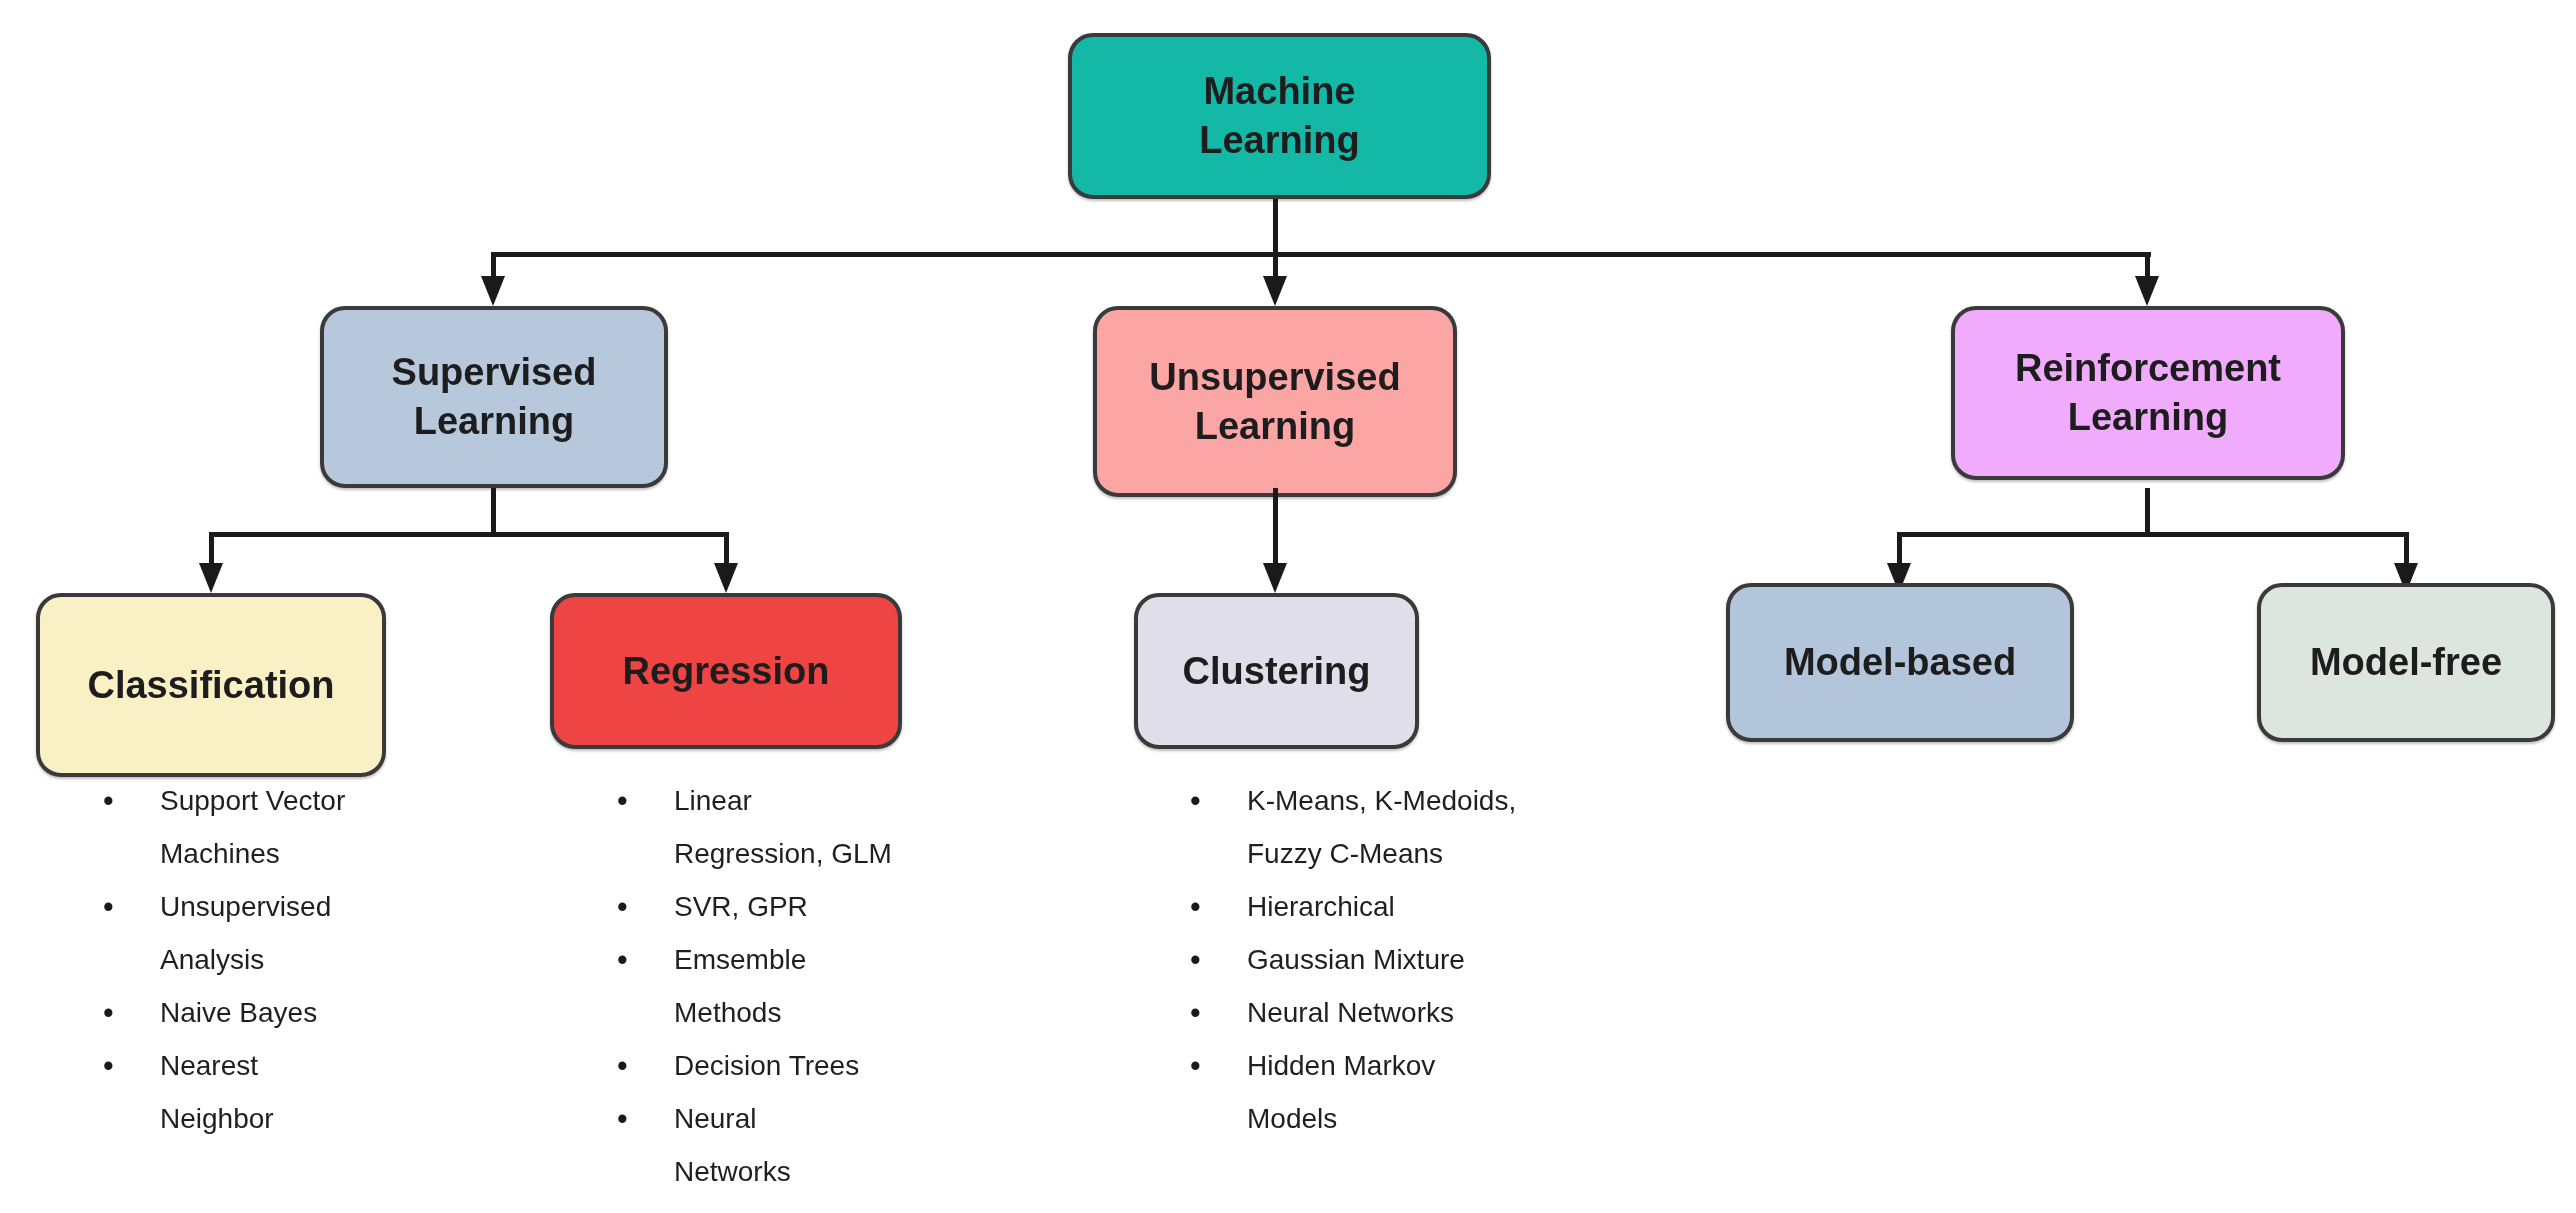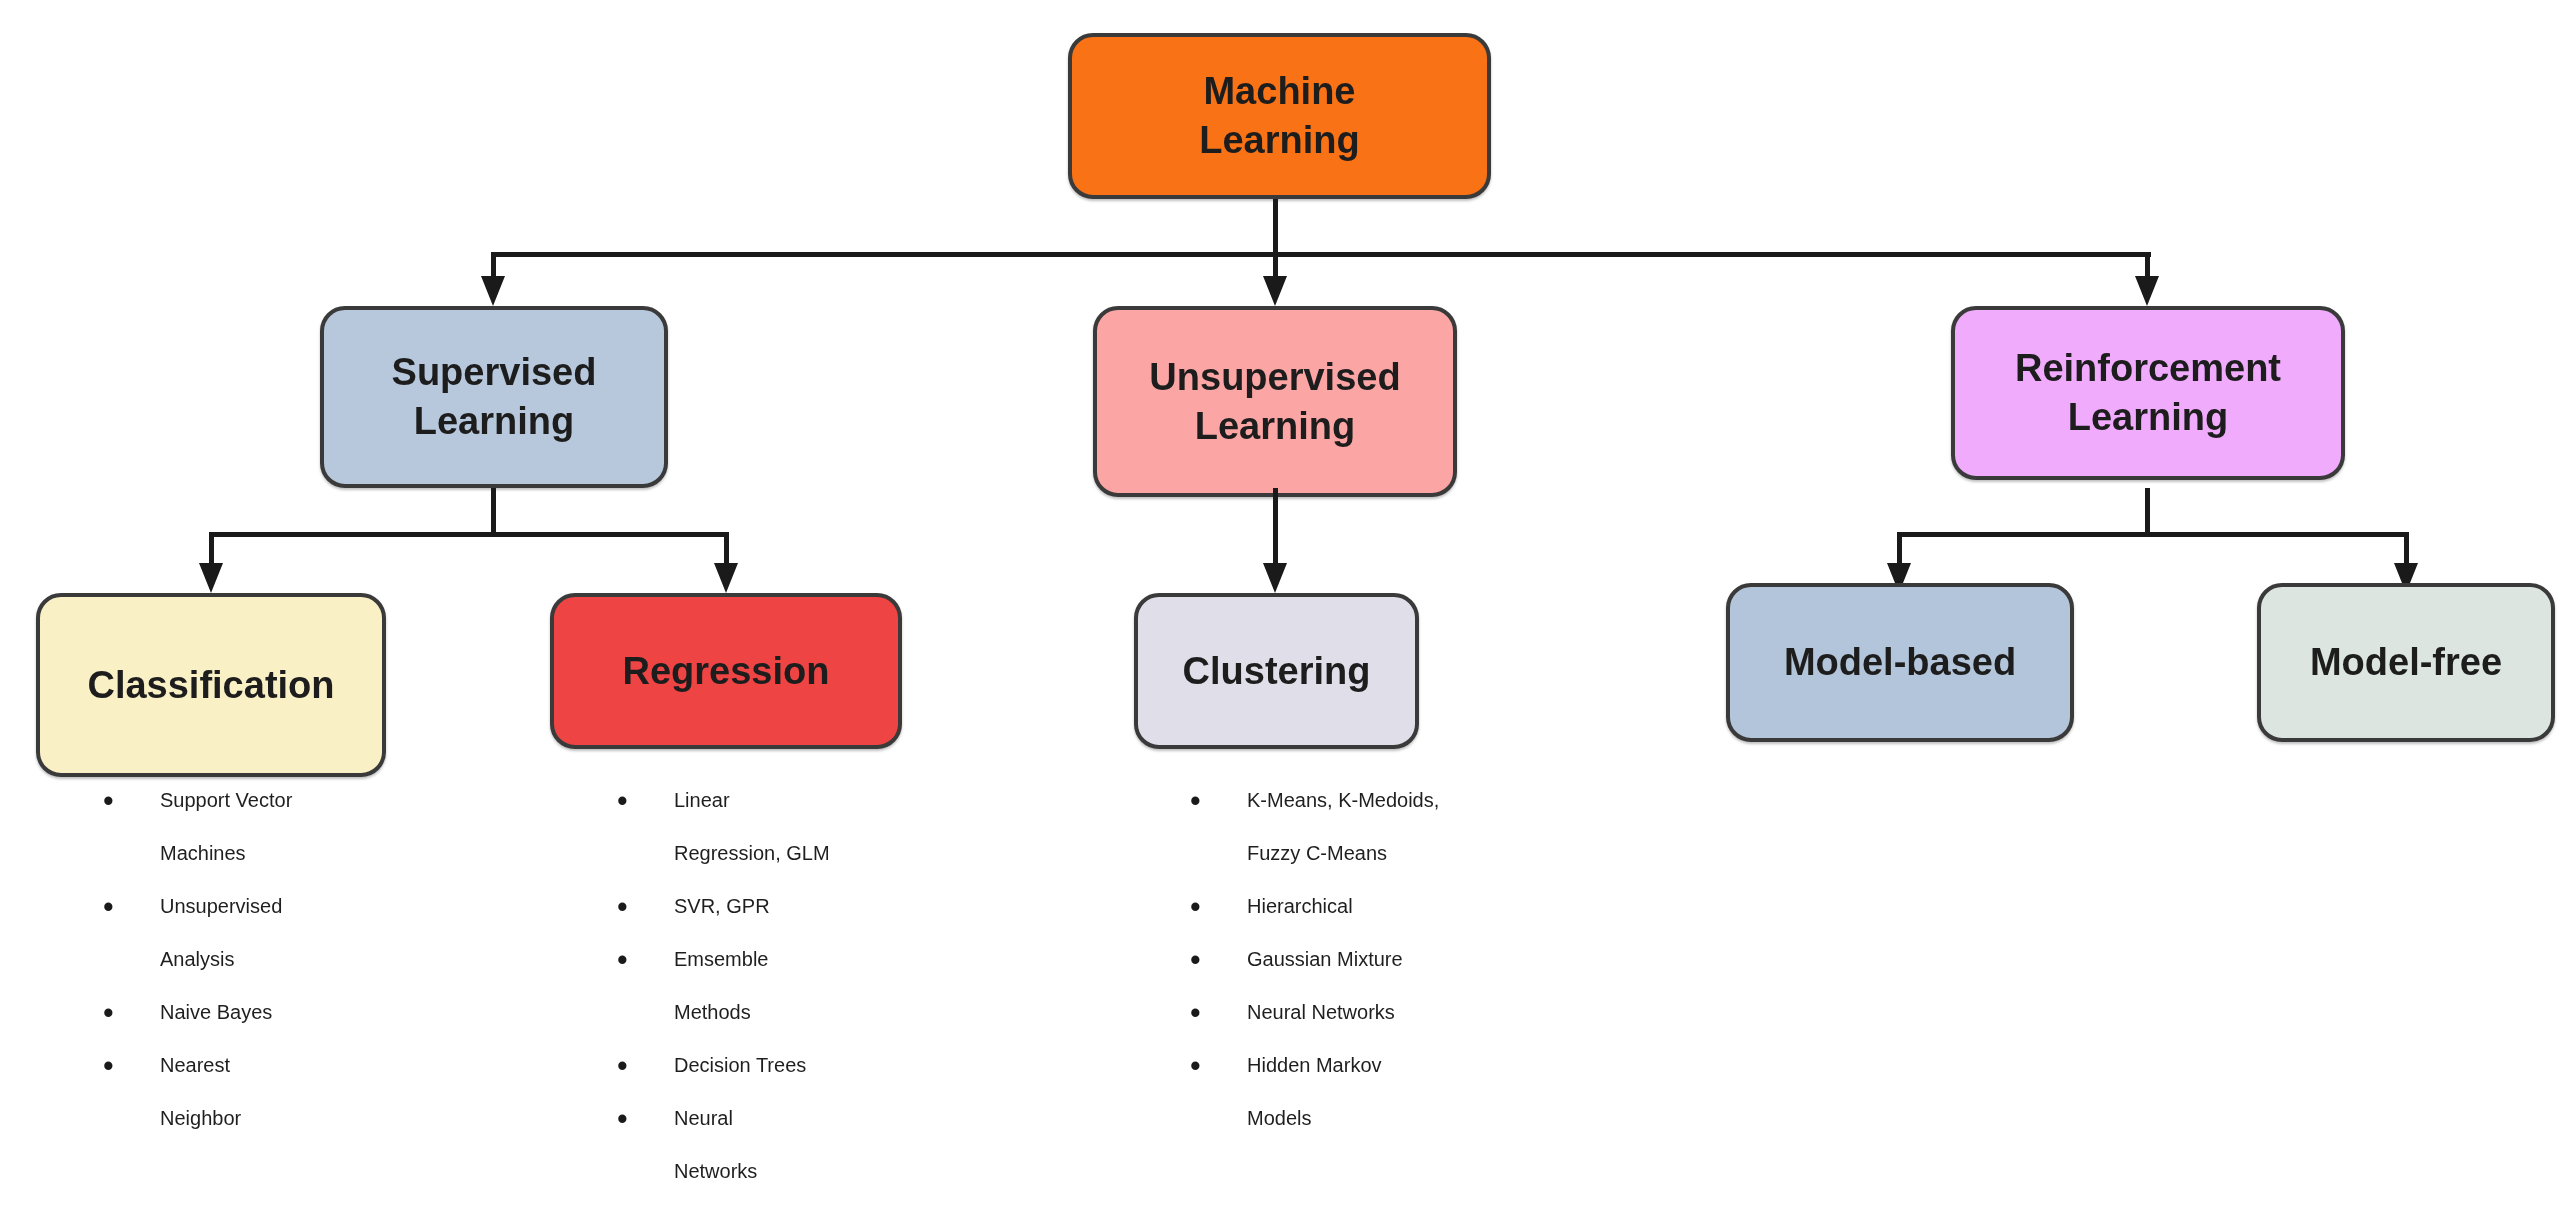--- a/index.html
+++ b/index.html
@@ -38,41 +38,41 @@
     border-top: 30.5px solid #1a1a1a;
   }
   ul.leaf-list {
     position: absolute;
     margin: 0; padding: 0;
     list-style: none;
   }
   ul.leaf-list li {
     position: relative;
     padding-left: 61px;
-    font-size: 20px;
+    font-size: 28px;
     line-height: 53px;
     color: #1f1f1f;
     white-space: pre-line;
   }
   ul.leaf-list li::before {
     content: "\2022";
     position: absolute;
     left: 4px;
     top: 0;
     font-size: 30.5px;
     line-height: 53px;
     color: #1a1a1a;
   }
 </style>
 </head>
 <body>
 
 <div class="stage">
 
-  <div class="node" style="left: 1068px; top: 33px; width: 423px; height: 166px; background: #f97316;">
+  <div class="node" style="left: 1068px; top: 33px; width: 423px; height: 166px; background: #14b8a6;">
     <span class="node-label">Machine
 Learning</span>
   </div>
 
   <div class="line" style="left:1273px; top:199px; width:5.3px; height:59px;"></div>
   <div class="line" style="left:491px; top:252px; width:1660px; height:5.3px;"></div>
   <div class="line" style="left:491px; top:252px; width:5.3px; height:28px;"></div>
   <div class="line" style="left:1273px; top:252px; width:5.3px; height:28px;"></div>
   <div class="line" style="left:2145px; top:252px; width:5.3px; height:28px;"></div>
   <div class="arrow" style="left:481px; top:276px;"></div>

